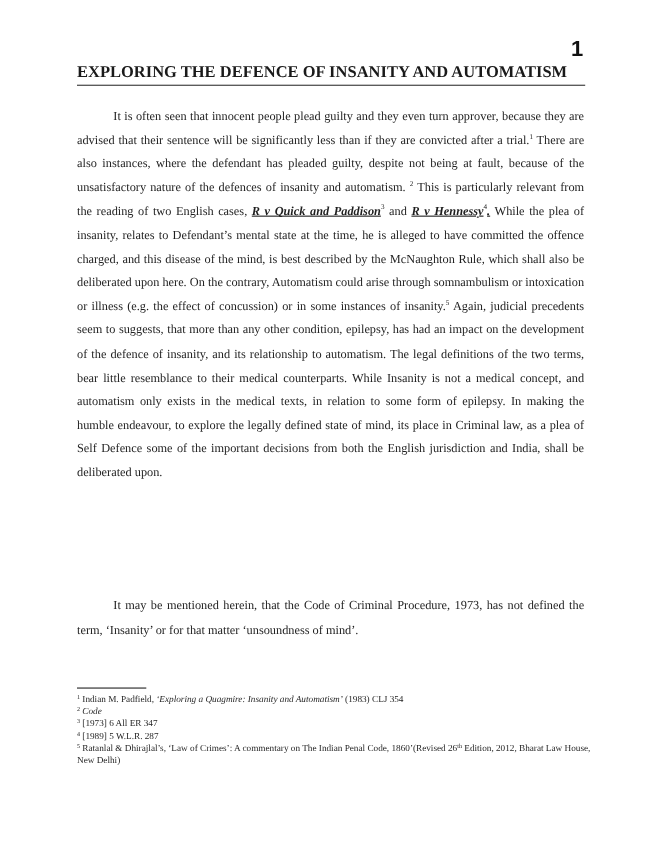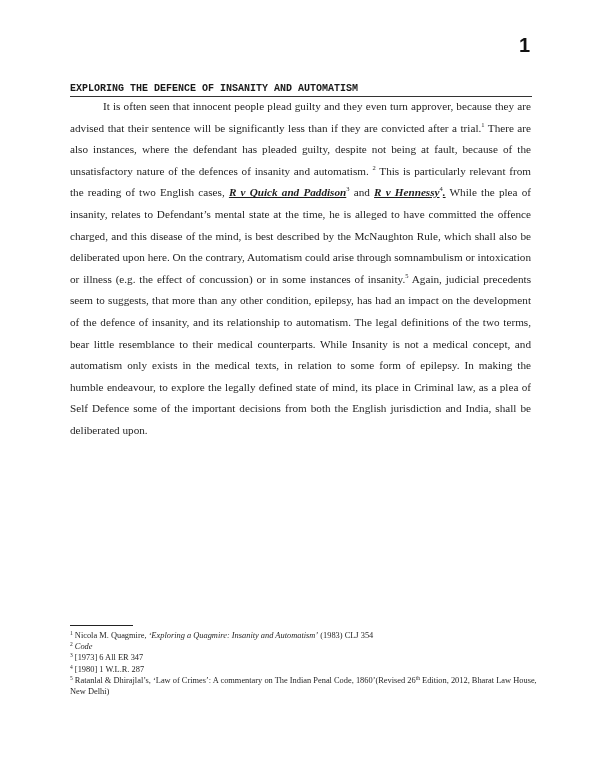--- a/index.html
+++ b/index.html
@@ -3,22 +3,22 @@
 <meta charset="utf-8">
 <style>
   html, body { margin: 0; padding: 0; background: #ffffff; }
   body { width: 600px; height: 776px; position: relative; overflow: hidden; color: #1a1a1a; }
   .page { position: absolute; left: 0; top: 0; width: 600px; height: 776px; background: #fff; }
   .page-number {
     position: absolute; left: 519px; top: 34px;
     font-family: "Liberation Sans", sans-serif; font-weight: bold; font-size: 20px; color: #111;
   }
   .heading {
-    position: absolute; left: 70px; top: 83px; width: 462px;
-    font-family: Liberation Mono, monospace; font-weight: bold; font-size: 10px;
+    position: absolute; left: 70px; top: 58px; width: 462px;
+    font-family: Liberation Serif, serif; font-weight: bold; font-size: 15px;
     letter-spacing: 0; color: #1a1a1a; padding-bottom: 2px;
     border-bottom: 1px solid #333; white-space: nowrap;
   }
   .body-text {
     position: absolute; left: 70px; width: 461px;
     font-family: Liberation Serif, serif; font-size: 11.2px; line-height: 21.6px;
     text-align: justify; color: #1e1e1e; margin: 0;
   }
   .p1 { top: 96px; }
   .p2 { top: 541px; }
@@ -38,24 +38,25 @@
 <body>
 
 <div class="page">
 
   <div class="page-number">1</div>
 
   <div class="heading">EXPLORING THE DEFENCE OF INSANITY AND AUTOMATISM</div>
 
   <p class="body-text p1"><span class="indent"></span><span>It is often seen that innocent people plead guilty and they even turn approver, because they are advised that their sentence will be significantly less than if they are convicted after a trial.</span><sup>1</sup><span> There are also instances, where the defendant has pleaded guilty, despite not being at fault, because of the unsatisfactory nature of the defences of insanity and automatism.</span> <sup>2</sup><span> This is particularly relevant from the reading of two English cases, </span><span class="case">R v Quick and Paddison</span><sup>3</sup><span> and </span><span class="case">R v Hennessy</span><sup>4</sup><span class="case">.</span><span> While the plea of insanity, relates to Defendant’s mental state at the time, he is alleged to have committed the offence charged, and this disease of the mind, is best described by the McNaughton Rule, which shall also be deliberated upon here. On the contrary, Automatism could arise through somnambulism or intoxication or illness (e.g. the effect of concussion) or in some instances of insanity.</span><sup>5</sup><span> Again, judicial precedents seem to suggests, that more than any other condition, epilepsy, has had an impact on the development of the defence of insanity, and its relationship to automatism. The legal definitions of the two terms, bear little resemblance to their medical counterparts. While Insanity is not a medical concept, and automatism only exists in the medical texts, in relation to some form of epilepsy. In making the humble endeavour, to explore the legally defined state of mind, its place in Criminal law, as a plea of Self Defence some of the important decisions from both the English jurisdiction and India, shall be deliberated upon.</span></p>
 
+  <p class="body-text p2"><span class="indent"></span><span>It may be mentioned herein, that the Code of Criminal Procedure, 1973, has not defined the term, ‘Insanity’ or for that matter ‘unsoundness of mind’.</span></p>
 
   <div class="fn-rule"></div>
 
   <div class="footnotes">
-    <p class="fn"><sup>1</sup> <span>Nicola M. Quagmire, </span><em>‘Exploring a Quagmire: Insanity and Automatism’</em><span> (1983) CLJ 354</span></p>
+    <p class="fn"><sup>1</sup> <span>Indian M. Padfield, </span><em>‘Exploring a Quagmire: Insanity and Automatism’</em><span> (1983) CLJ 354</span></p>
     <p class="fn"><sup>2</sup> <em>Code</em></p>
     <p class="fn"><sup>3</sup> <span>[1973] 6 All ER 347</span></p>
-    <p class="fn"><sup>4</sup> <span>[1980] 1 W.L.R. 287</span></p>
+    <p class="fn"><sup>4</sup> <span>[1989] 5 W.L.R. 287</span></p>
     <p class="fn"><sup>5</sup> <span>Ratanlal &amp; Dhirajlal’s, ‘Law of Crimes’: A commentary on The Indian Penal Code, 1860’(Revised 26</span><sup>th</sup><span> Edition, 2012, Bharat Law House, New Delhi)</span></p>
   </div>
 
 </div>
 
 </body></html>

